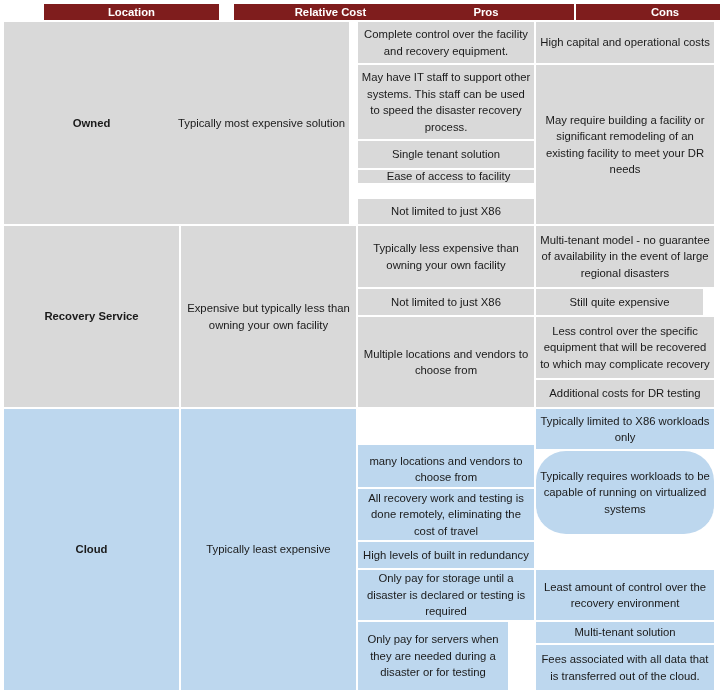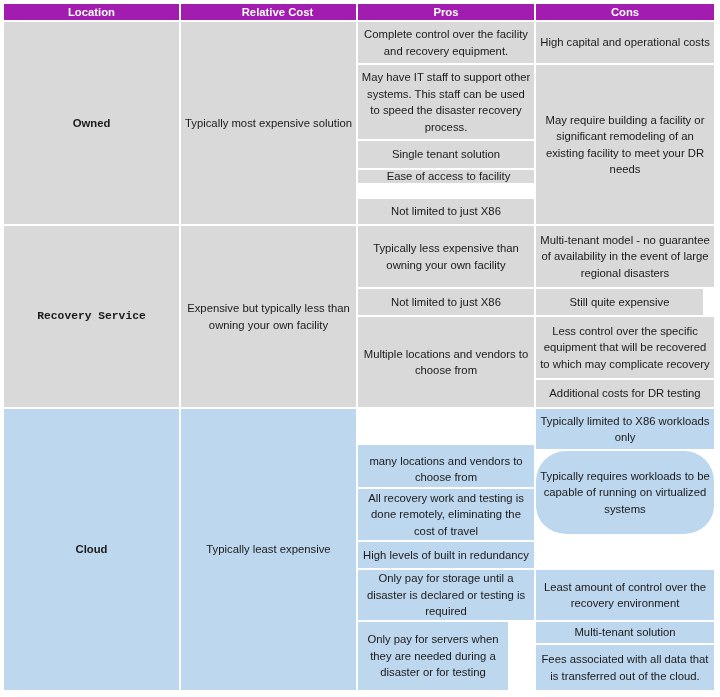--- a/index.html
+++ b/index.html
@@ -1,46 +1,46 @@
 <!DOCTYPE html>
 <html><head>
 <meta charset="utf-8">
 <style>
   html, body { margin: 0; padding: 0; background: #ffffff; }
   body { width: 720px; height: 697px; position: relative; overflow: hidden;
          font-family: "Liberation Sans", "DejaVu Sans", sans-serif; font-size: 11.3px; color: #1a1a1a; }
   .tbl { position: absolute; left: 4px; top: 4px; width: 710px; height: 686px; }
   .cell { position: absolute; box-sizing: border-box; display: flex; align-items: center; justify-content: center;
           text-align: center; line-height: 16.5px; padding: 0 3px; border-right: 2px solid #ffffff; border-bottom: 2px solid #ffffff; }
-  .hdr { background: #a21caf; color: #ffffff; font-weight: bold; border-bottom: 2px solid #ffffff; }
+  .hdr { background: #7f1d1d; color: #ffffff; font-weight: bold; border-bottom: 2px solid #ffffff; margin-left: 40px; }
   .gray { background: #d9d9d9; }
   .blue { background: #bdd7ee; }
   .bold { font-weight: bold; }
 </style>
 </head>
 <body>
 
 <div class="tbl">
 
   <div class="cell hdr" style="left:0;top:0;width:177px;height:18px;">Location</div>
-  <div class="cell hdr" style="left:177px;top:0;width:177px;height:18px;padding-left:21px;">Relative Cost</div>
+  <div class="cell hdr" style="left:190px;top:0;width:177px;height:18px;padding-left:21px;">Relative Cost</div>
   <div class="cell hdr" style="left:354px;top:0;width:178px;height:18px;">Pros</div>
   <div class="cell hdr" style="left:532px;top:0;width:178px;height:18px;border-right:none;">Cons</div>
 
   <div class="cell gray bold" style="left:0;top:18px;width:177px;height:204px;">Owned</div>
-  <div class="cell gray" style="left:177px;top:18px;width:177px;height:204px;">Typically most expensive solution</div>
+  <div class="cell gray" style="left:170px;top:18px;width:177px;height:204px;">Typically most expensive solution</div>
   <div class="cell gray" style="left:354px;top:18px;width:178px;height:43px;">Complete control over the facility and recovery equipment.</div>
   <div class="cell gray" style="left:354px;top:61px;width:178px;height:76px;">May have IT staff to support other systems. This staff can be used to speed the disaster recovery process.</div>
   <div class="cell gray" style="left:354px;top:137px;width:178px;height:29px;">Single tenant solution</div>
   <div class="cell gray" style="left:354px;top:166px;width:178px;height:15px;padding-left:8px;">Ease of access to facility</div>
   <div class="cell gray" style="left:354px;top:195px;width:178px;height:27px;">Not limited to just X86</div>
   <div class="cell gray" style="left:532px;top:18px;width:178px;height:43px;border-right:none;">High capital and operational costs</div>
   <div class="cell gray" style="left:532px;top:61px;width:178px;height:161px;border-right:none;">May require building a facility or significant remodeling of an existing facility to meet your DR needs</div>
 
-  <div class="cell gray bold" style="left:0;top:222px;width:177px;height:183px;font-family:Liberation Mono, monospace;">Recovery Service</div>
+  <div class="cell gray bold" style="left:0;top:222px;width:177px;height:183px;">Recovery Service</div>
   <div class="cell gray" style="left:177px;top:222px;width:177px;height:183px;">Expensive but typically less than owning your own facility</div>
   <div class="cell gray" style="left:354px;top:222px;width:178px;height:63px;">Typically less expensive than owning your own facility</div>
   <div class="cell gray" style="left:354px;top:285px;width:178px;height:28px;">Not limited to just X86</div>
   <div class="cell gray" style="left:354px;top:313px;width:178px;height:92px;">Multiple locations and vendors to choose from</div>
   <div class="cell gray" style="left:532px;top:222px;width:178px;height:63px;border-right:none;">Multi-tenant model - no guarantee of availability in the event of large regional disasters</div>
   <div class="cell gray" style="left:532px;top:285px;width:167px;height:28px;border-right:none;">Still quite expensive</div>
   <div class="cell gray" style="left:532px;top:313px;width:178px;height:63px;border-right:none;">Less control over the specific equipment that will be recovered to which may complicate recovery</div>
   <div class="cell gray" style="left:532px;top:376px;width:178px;height:29px;border-right:none;">Additional costs for DR testing</div>
 
   <div class="cell blue bold" style="left:0;top:405px;width:177px;height:281px;border-bottom:none;">Cloud</div>

